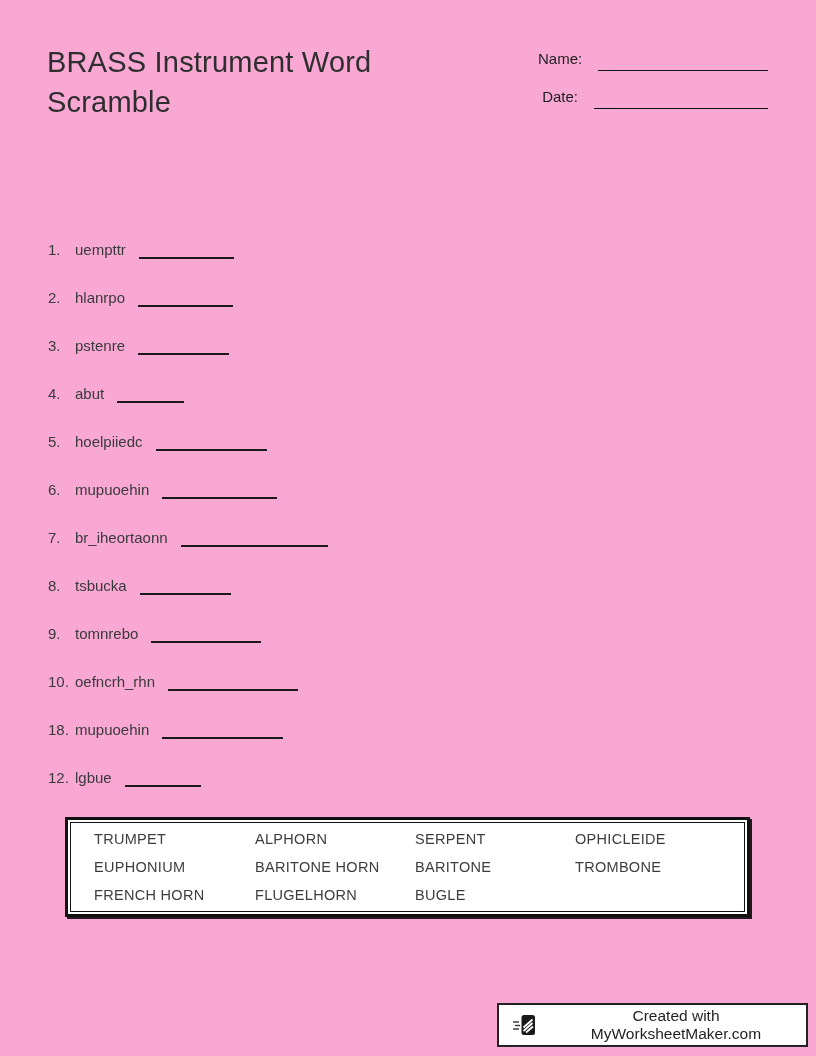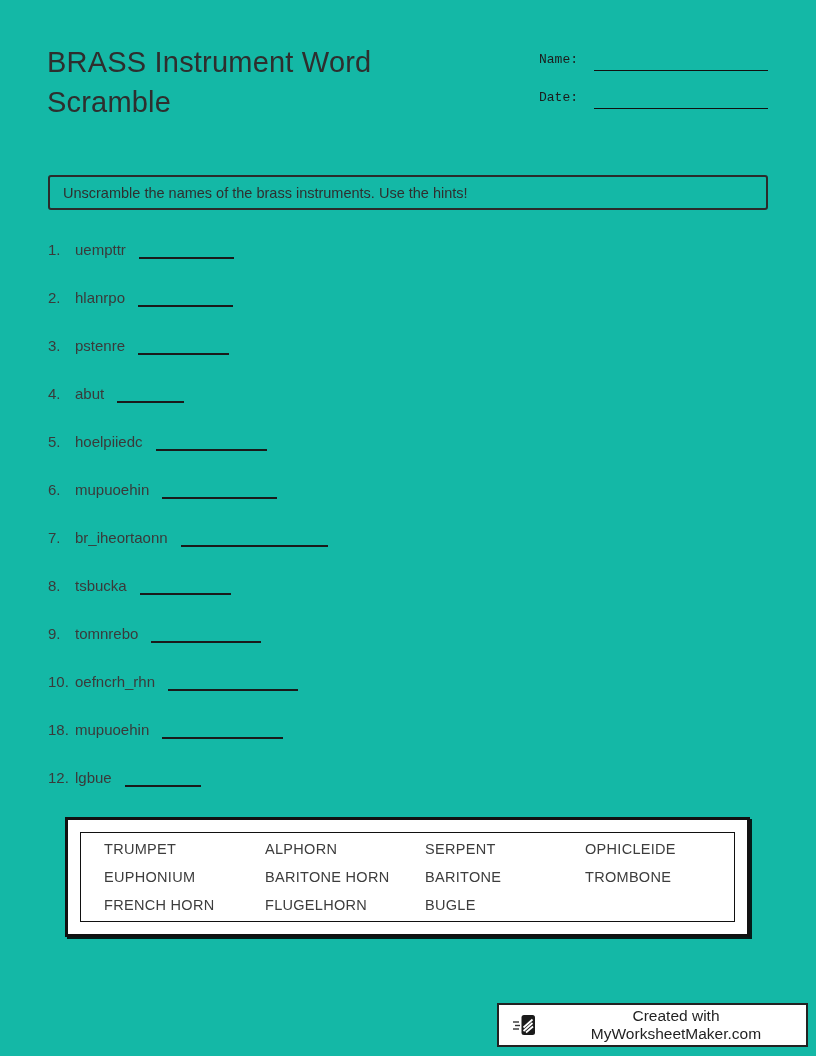--- a/index.html
+++ b/index.html
@@ -1,21 +1,21 @@
 <!DOCTYPE html>
 <html><head>
 <meta charset="utf-8">
 <style>
   * { margin: 0; padding: 0; box-sizing: border-box; }
   html, body { background: #ffffff; }
   .page {
     position: relative;
     width: 816px;
     height: 1056px;
-    background: #14b8a6;
+    background: #f9a8d4;
     font-family: "Liberation Sans", "DejaVu Sans", sans-serif;
     color: #2f2f2f;
     overflow: hidden;
   }
 
   
   .title {
     position: absolute;
     left: 47px;
     top: 42px;
@@ -34,22 +34,22 @@
     right: 48px;
     width: 230px;
   }
   .nd-row {
     display: flex;
     align-items: flex-end;
     justify-content: flex-end;
     height: 38px;
   }
   .nd-label {
-    font-family: Liberation Mono, monospace;
-    font-size: 13px;
+    font-family: Liberation Sans, sans-serif;
+    font-size: 15px;
     color: #1c1c1c;
     padding-bottom: 4px;
     margin-right: 16px;
   }
   .nd-line {
     display: inline-block;
     width: 174px;
     border-bottom: 1.5px solid #111111;
   }
 
@@ -98,21 +98,21 @@
     transform: translateY(9px);
   }
 
   
   .bank {
     position: absolute;
     left: 65px;
     top: 817px;
     width: 685px;
     border: 3px solid #111111;
-    padding: 12px;
+    padding: 2px;
     background: #ffffff;
     box-shadow: 2px 2px 0 rgba(0,0,0,0.85);
   }
   .bank-inner {
     border: 1px solid #111111;
     padding: 2px 0 2px 23px;
     display: grid;
     grid-template-columns: 161px 160px 160px auto;
   }
   .bank-term {
@@ -156,23 +156,20 @@
     <div class="nd-row">
       <span class="nd-label">Name:</span>
       <span class="nd-line"></span>
     </div>
     <div class="nd-row">
       <span class="nd-label">Date:</span>
       <span class="nd-line"></span>
     </div>
   </div>
 
-  <div class="instructions">
-    <span>Unscramble the names of the brass instruments. Use the hints!</span>
-  </div>
 
   <div class="list">
     <div class="item">
       <span class="num">1.</span>
       <span class="word">uempttr</span>
       <span class="blank" style="width:95px"></span>
     </div>
     <div class="item">
       <span class="num">2.</span>
       <span class="word">hlanrpo</span>

